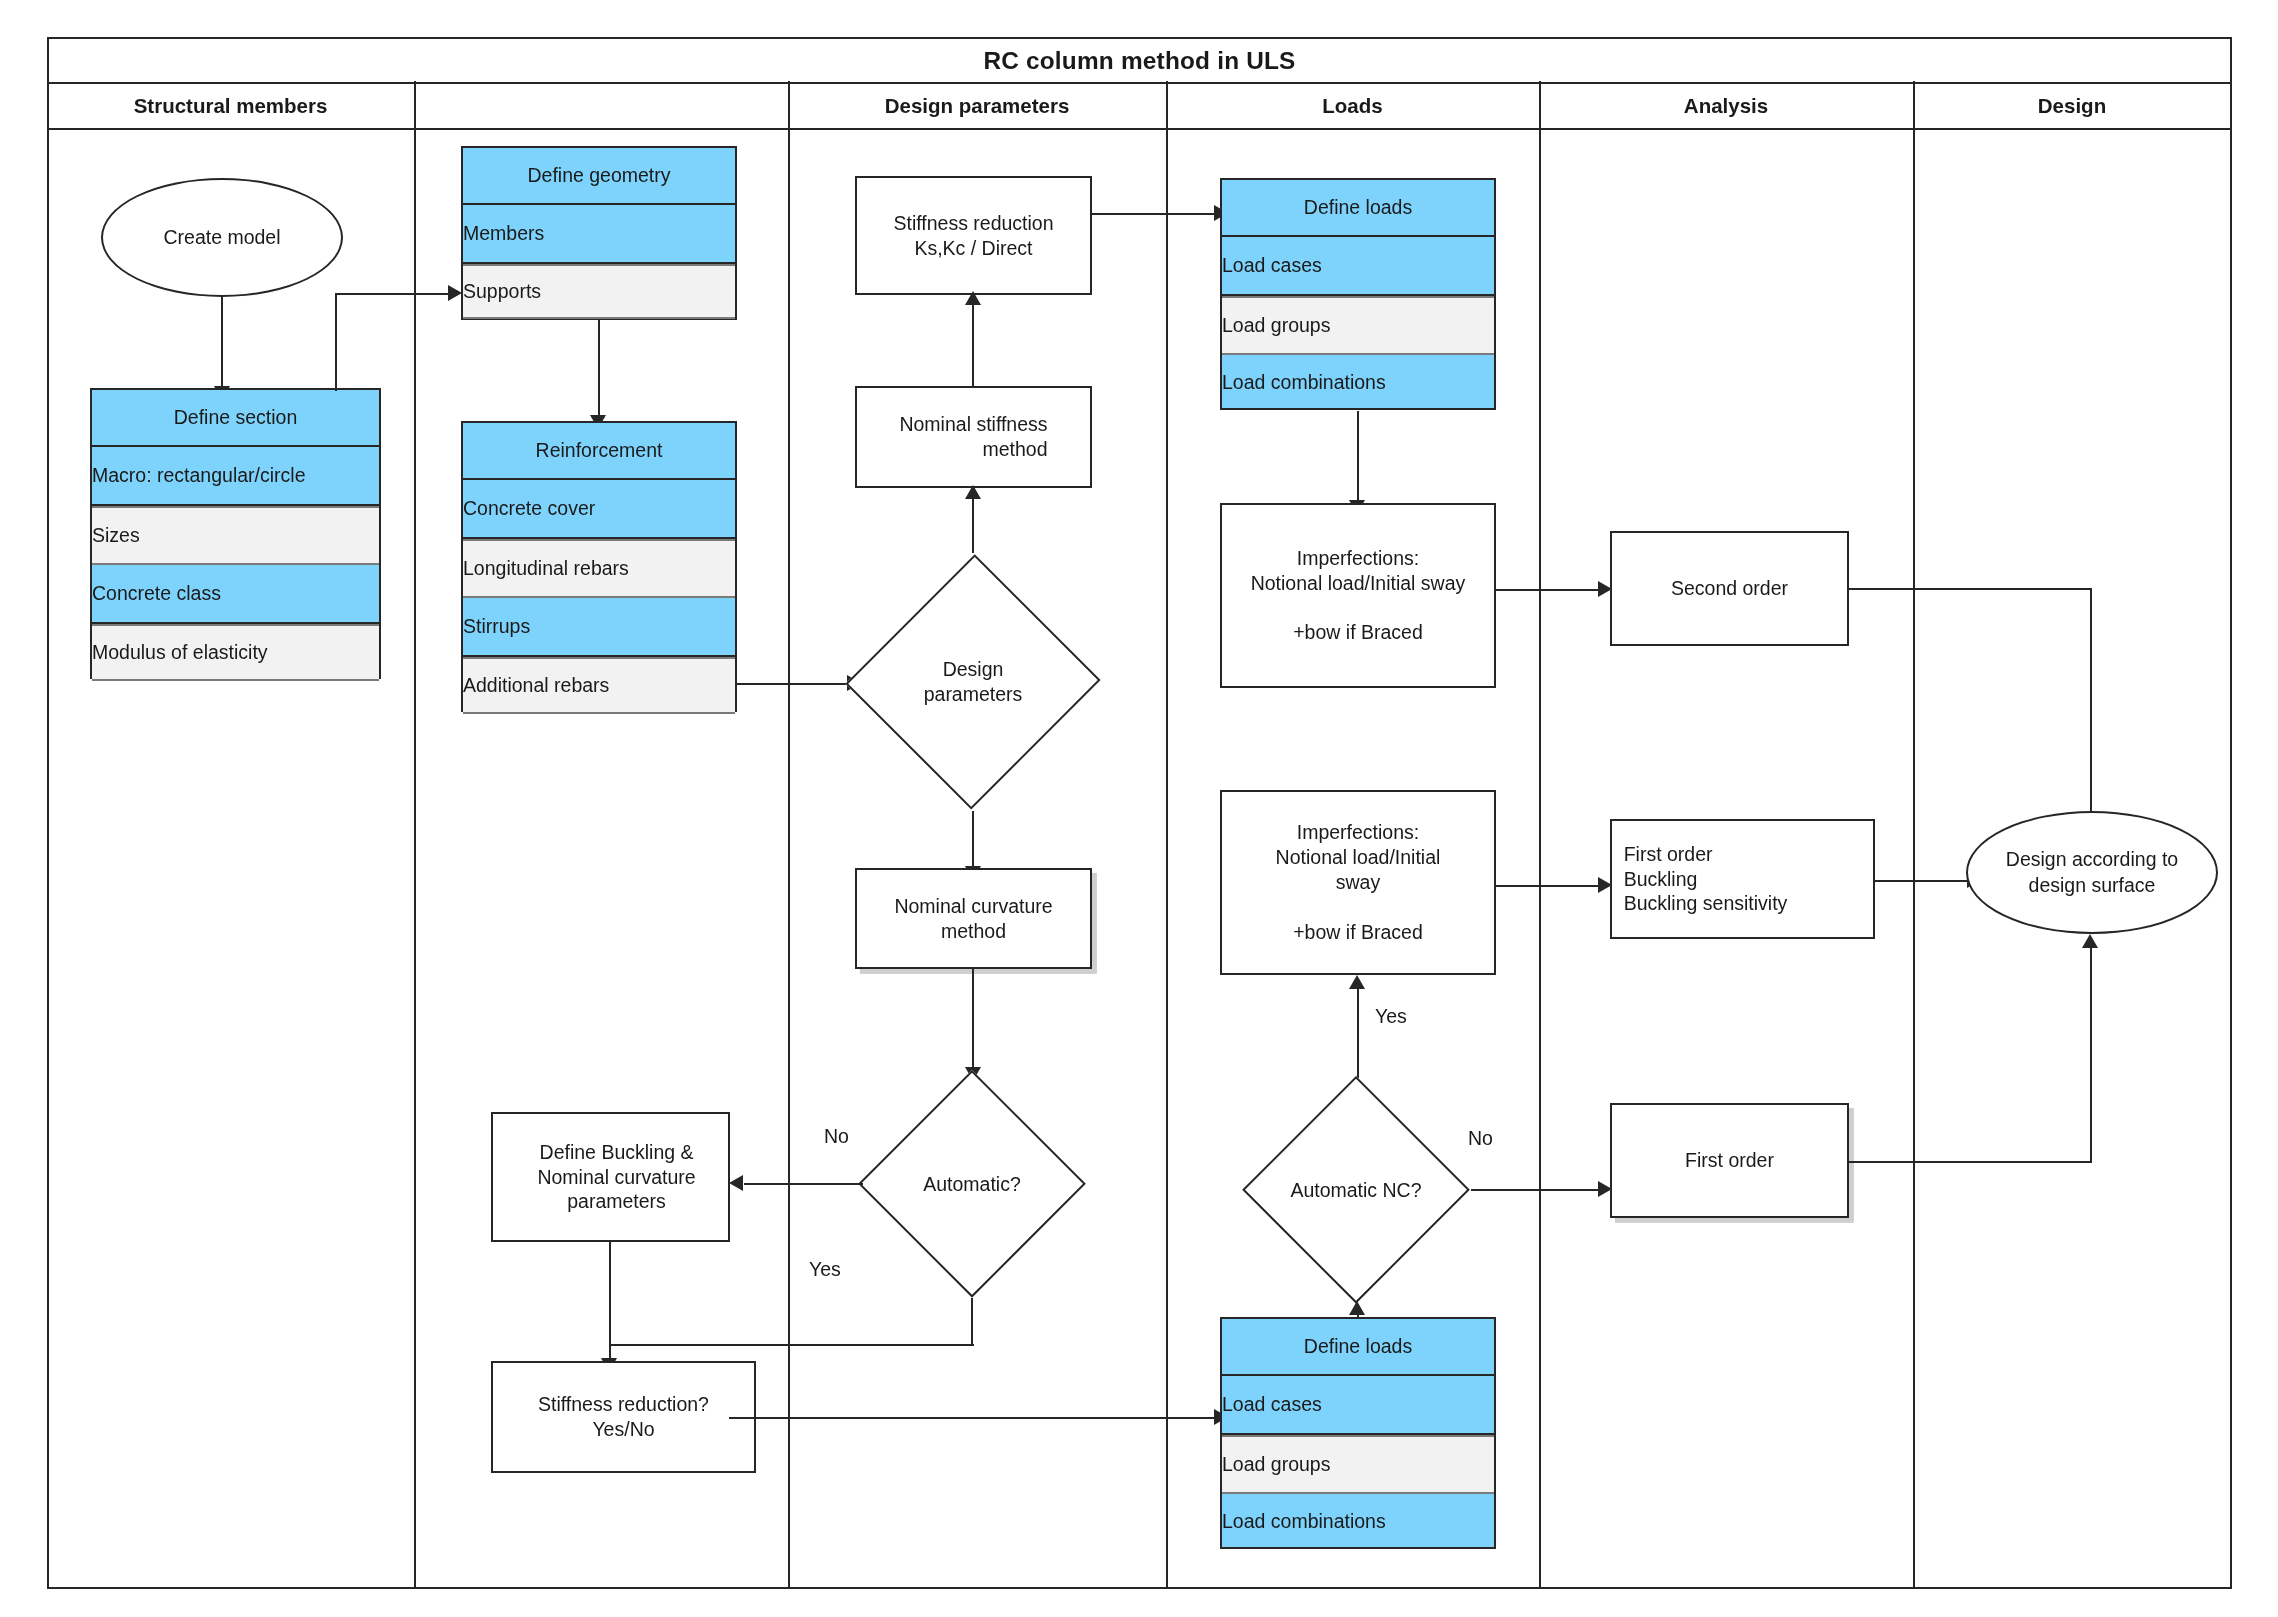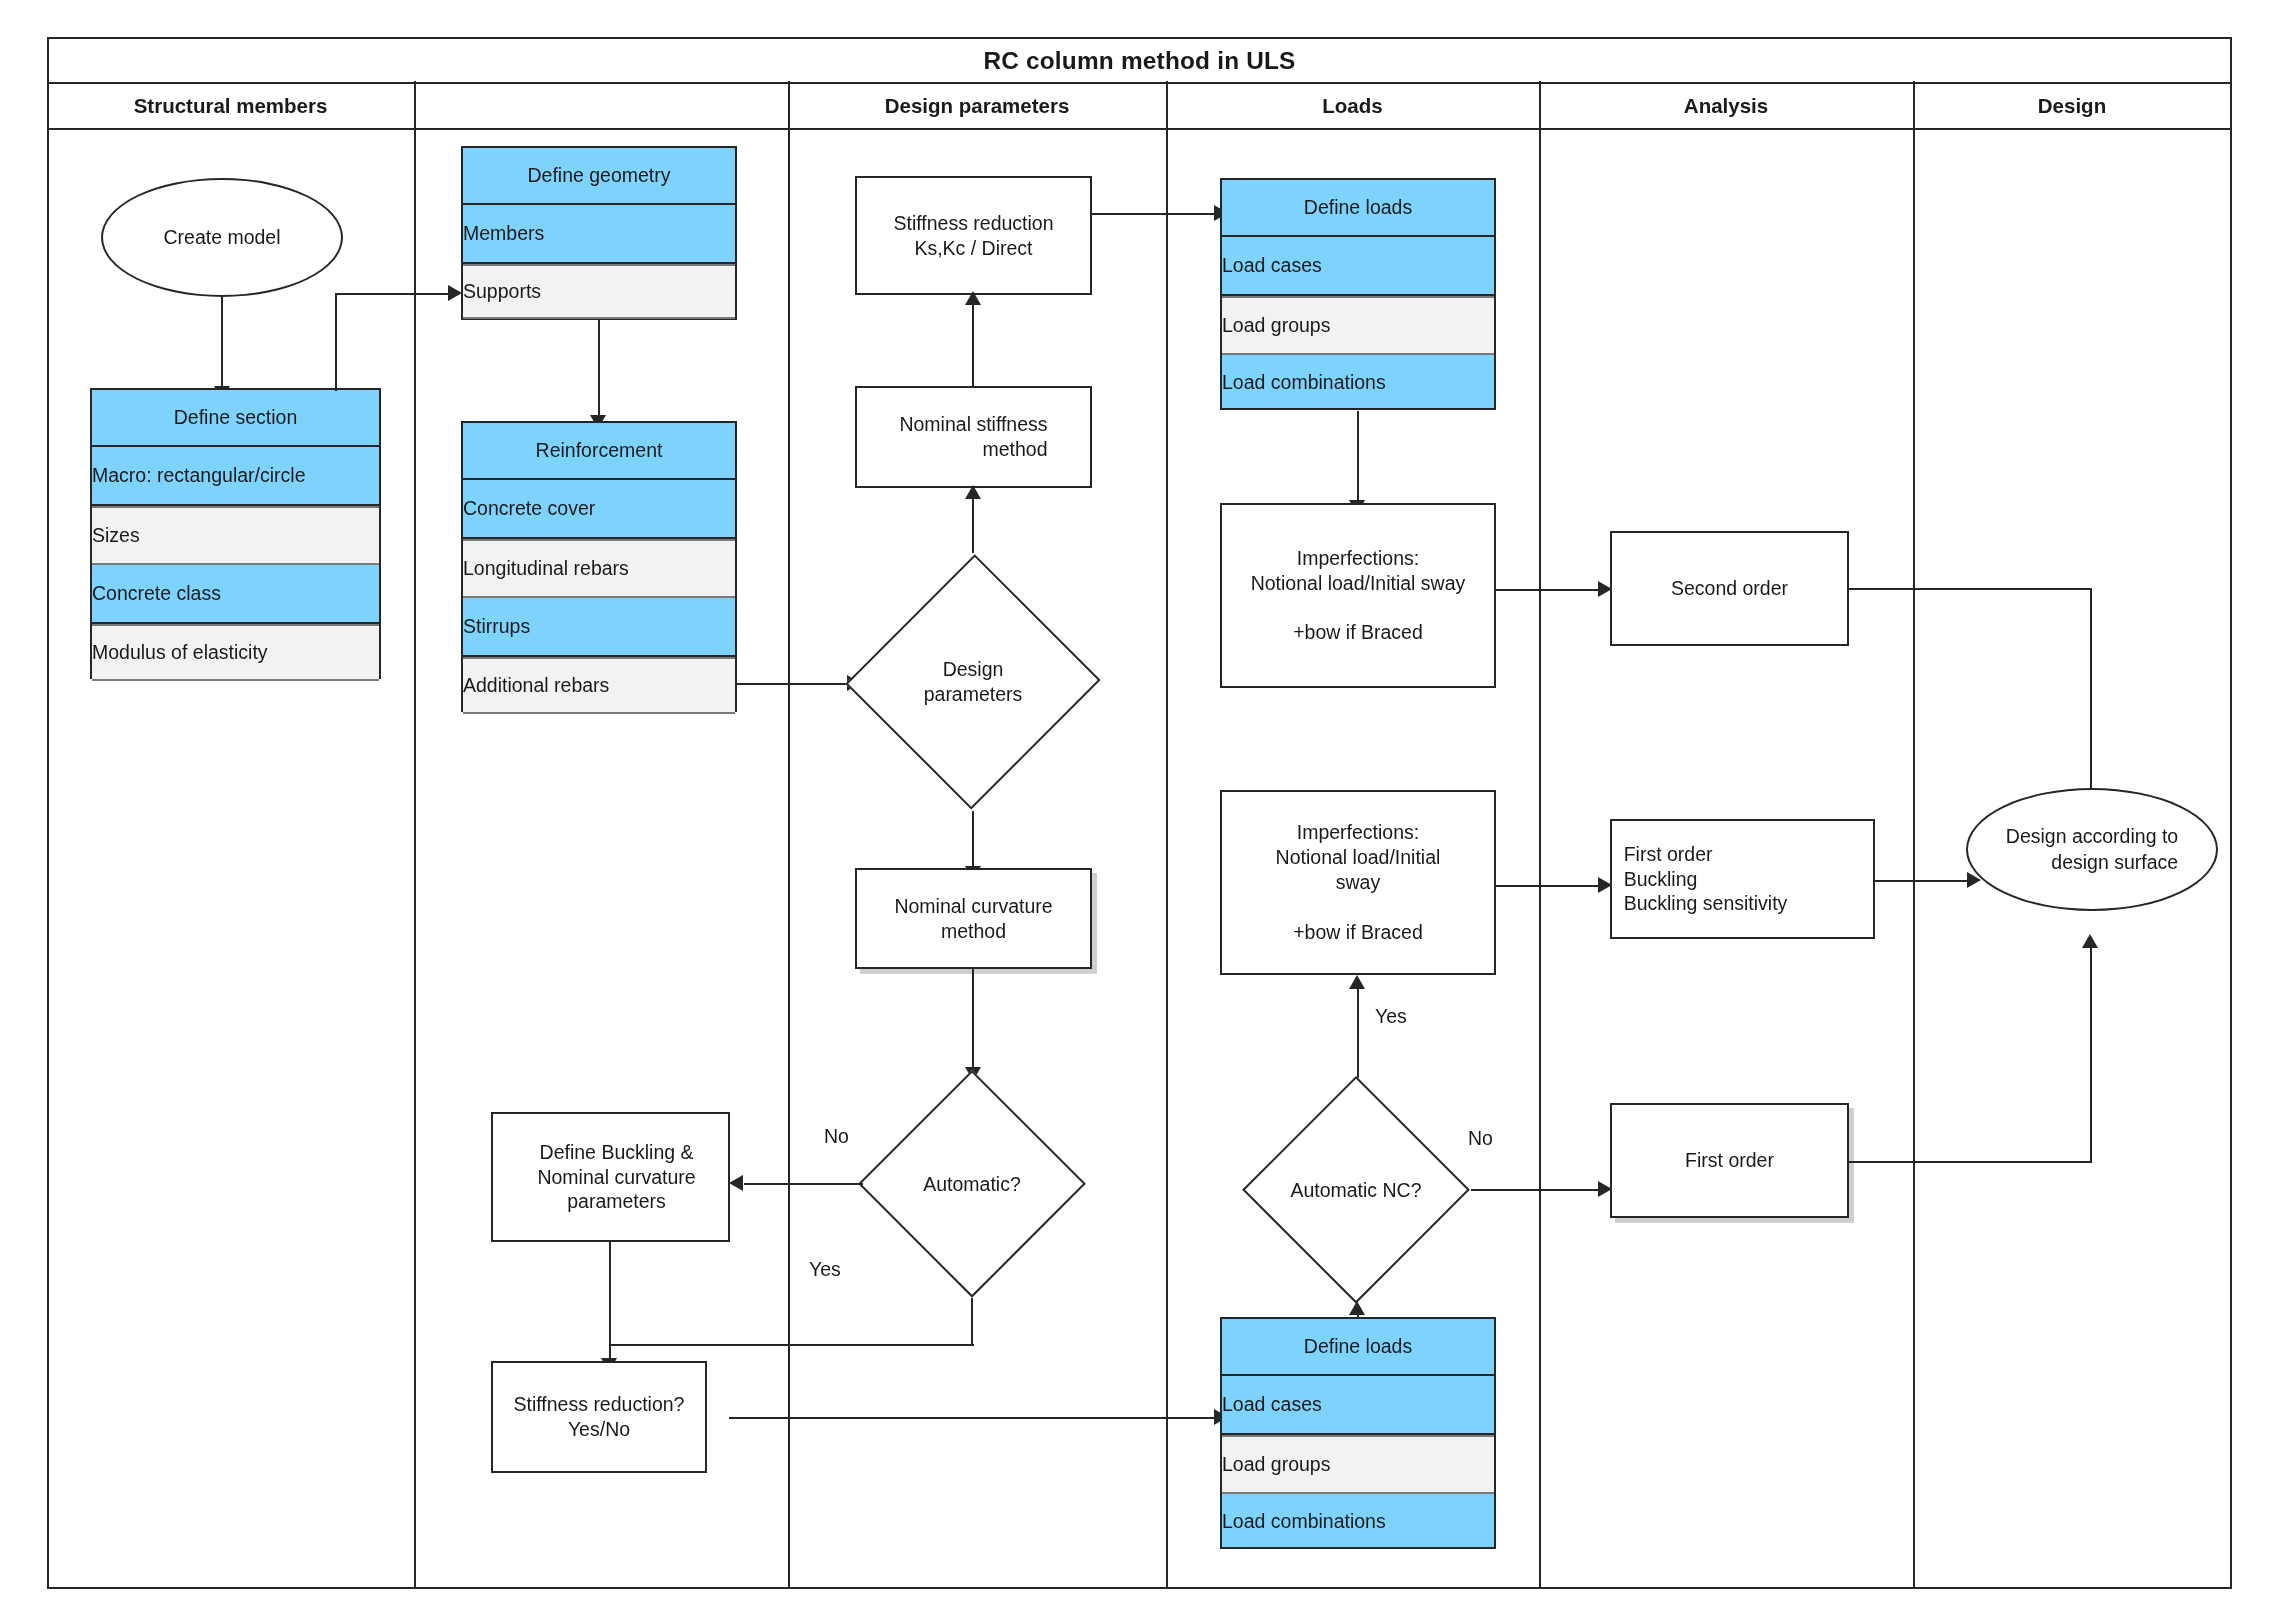--- a/index.html
+++ b/index.html
@@ -151,21 +151,21 @@
     <span>
       <span>Define Buckling &amp;</span><br>
       <span>Nominal curvature</span><br>
       <span>parameters</span>
     </span>
   </div>
 
   <div class="ln lnv" style="left:609px;top:1241px;height:120px;"></div>
   <div class="arw d" style="left:601px;top:1358px;"></div>
 
-  <div class="node box" style="left:491px;top:1361px;width:216px;height:112px;">
+  <div class="node box" style="left:491px;top:1361px;width:265px;height:112px;">
     <span>
       <span>Stiffness reduction?</span><br>
       <span>Yes/No</span>
     </span>
   </div>
 
   <div class="ln lnh" style="left:729px;top:1417px;width:491px;"></div>
   <div class="arw r" style="left:1214px;top:1409px;"></div>
 
   <div class="node box" style="left:855px;top:176px;width:237px;height:119px;">
@@ -307,21 +307,21 @@
   <div class="arw r" style="left:1967px;top:872px;"></div>
 
   <div class="node box shadow" style="left:1610px;top:1103px;width:239px;height:115px;">
     <span>First order</span>
   </div>
 
   <div class="ln lnh" style="left:1849px;top:1161px;width:242px;"></div>
   <div class="ln lnv" style="left:2090px;top:947px;height:216px;"></div>
   <div class="arw u" style="left:2082px;top:934px;"></div>
 
-  <div class="node ellipse" style="left:1966px;top:788px;width:252px;height:123px;text-align:right;">
+  <div class="node ellipse" style="left:1966px;top:811px;width:252px;height:123px;">
     <span>
       <span>Design according to</span><br>
       <span>design surface</span>
     </span>
   </div>
 
 </div>
 
 
 </body></html>

